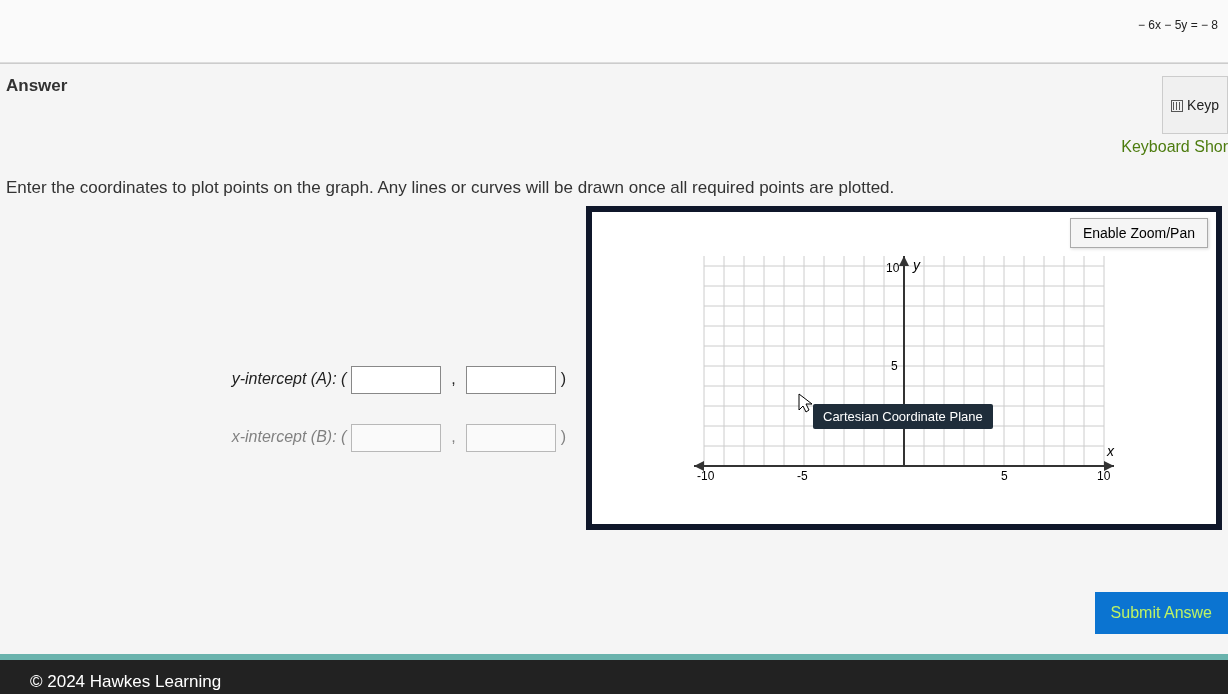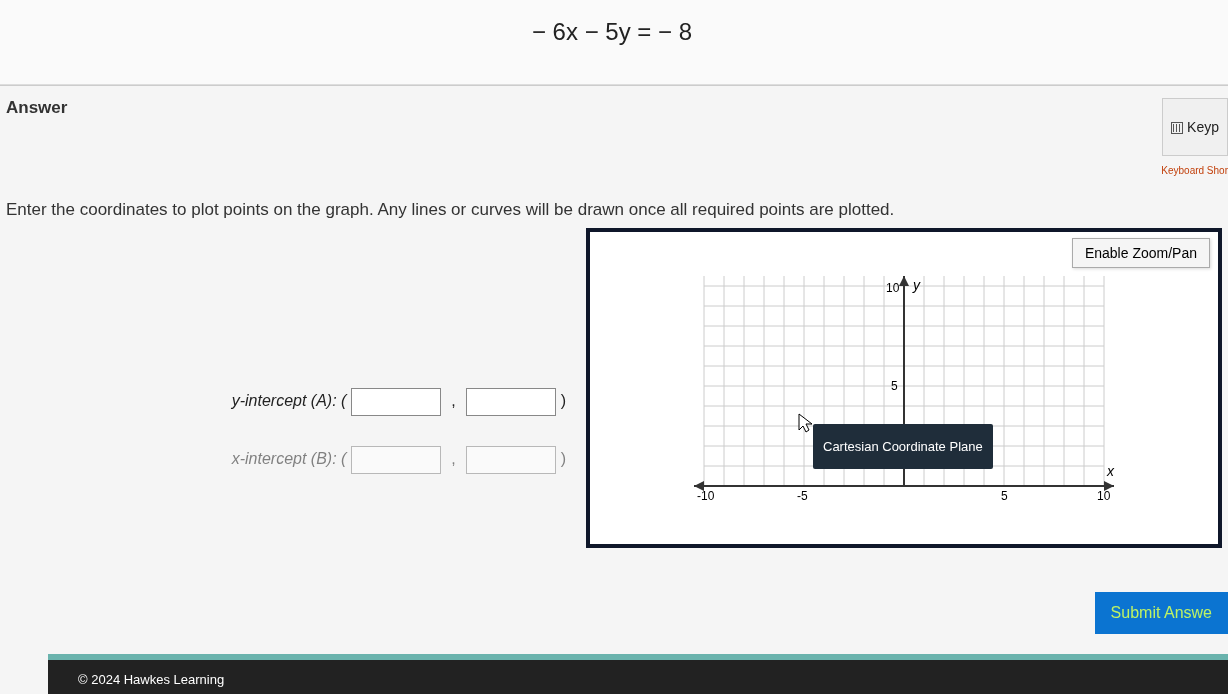--- a/index.html
+++ b/index.html
@@ -2,51 +2,51 @@
 <html><head>
 <meta charset="utf-8">
 <style>
   * { box-sizing: border-box; margin: 0; padding: 0; }
   html, body { width: 1228px; height: 694px; overflow: hidden; font-family: Arial, Helvetica, sans-serif; background: #f5f5f5; color: #222; }
   body { position: relative; }
 
   .question-area { padding: 18px 10px 10px 6px; background: #fafafa; border-bottom: 1px solid #ddd; }
   .question-text { font-size: 19px; color: #333; margin-bottom: 30px; }
   .question-text .ital { font-style: italic; }
-  .equation { text-align: center; font-size: 24px; margin-bottom: 28px; }
+  .equation { text-align: right; font-size: 12px; margin-bottom: 20px; }
 
   .answer-header-row { display: flex; justify-content: space-between; align-items: flex-start; padding: 12px 0 4px 6px; border-top: 1px solid #ccc; }
   .answer-label { font-size: 17px; font-weight: bold; color: #333; }
   .right-controls { text-align: right; }
   .keypad-btn { display: inline-block; background: #f0f0f0; border: 1px solid #ccc; padding: 20px 8px; font-size: 14px; margin-bottom: 4px; cursor: pointer; }
   .keypad-btn .tiny-icon { display:inline-block; width:12px; height:12px; border:1px solid #555; margin-right:4px; vertical-align:middle; position:relative; }
   .keypad-btn .tiny-icon::before { content:""; position:absolute; left:1px; top:1px; width:8px; height:8px; background:repeating-linear-gradient(90deg,#555,#555 1px,transparent 1px,transparent 3px); }
-  .kbshort { font-size: 10px; color: #c2410c; }
+  .kbshort { font-size: 16px; color: #4d7c0f; }
 
   .instruction-row { padding: 18px 6px 8px 6px; font-size: 17px; color: #333; }
 
   .work-area { display: flex; padding: 0 6px; position: relative; }
   .left-col { width: 580px; padding-top: 160px; text-align: right; padding-right: 20px; }
   .field-row { margin-bottom: 30px; font-size: 16px; }
   .field-row label { font-style: italic; }
   .num-input { display:inline-block; width: 90px; height: 28px; border: 1px solid #888; background: #fff; vertical-align: middle; }
   .comma { margin: 0 6px; font-size:16px; }
   .paren { font-size: 16px; }
 
-  .graph-col { flex: 1; position: relative; border: 4px solid #0f172a; background: #fff; min-height: 300px; padding: 8px; }
+  .graph-col { flex: 1; position: relative; border: 6px solid #0f172a; background: #fff; min-height: 300px; padding: 8px; }
   .zoom-btn { position: absolute; top: 6px; right: 8px; border: 1px solid #aaa; background: #f5f5f5; font-size: 14px; padding: 6px 12px; box-shadow: 1px 1px 3px rgba(0,0,0,0.15); cursor:pointer; }
   .graph-svg-wrap { width: 430px; height: 260px; margin: 36px auto 0 auto; position: relative; overflow:hidden; }
 
-  .tooltip { position:absolute; left:124px; top:148px; background:#1f2d3a; color:#fff; font-size:13px; padding:15px 10px; border-radius:2px; z-index:5; }
+  .tooltip { position:absolute; left:124px; top:148px; background:#1f2d3a; color:#fff; font-size:13px; padding:5px 10px; border-radius:2px; z-index:5; }
   .cursor-icon { position:absolute; left:108px; top:136px; z-index:6; }
 
   .submit-row { position: absolute; bottom: 60px; right: 0; }
   .submit-btn { background: #0b74d1; color: #bef264; border: none; padding: 12px 16px; font-size: 16px; cursor:pointer; }
 
-  .footer { position: absolute; bottom: 0; left: 0; right:0; height: 40px; background: #222; color: #fff; font-size: 13px; padding: 12px 0 0 30px; border-top: 6px solid #6ab3ad; margin-left: 48px; }
+  .footer { position: absolute; bottom: 0; left: 0; right:0; height: 40px; background: #222; color: #fff; font-size: 17px; padding: 12px 0 0 30px; border-top: 6px solid #6ab3ad; }
 </style>
 </head>
 <body>
 
 <div class="question-area">
   <div class="equation">− 6x − 5y = − 8</div>
 </div>
 
 <div class="answer-header-row">
   <div class="answer-label">Answer</div>

